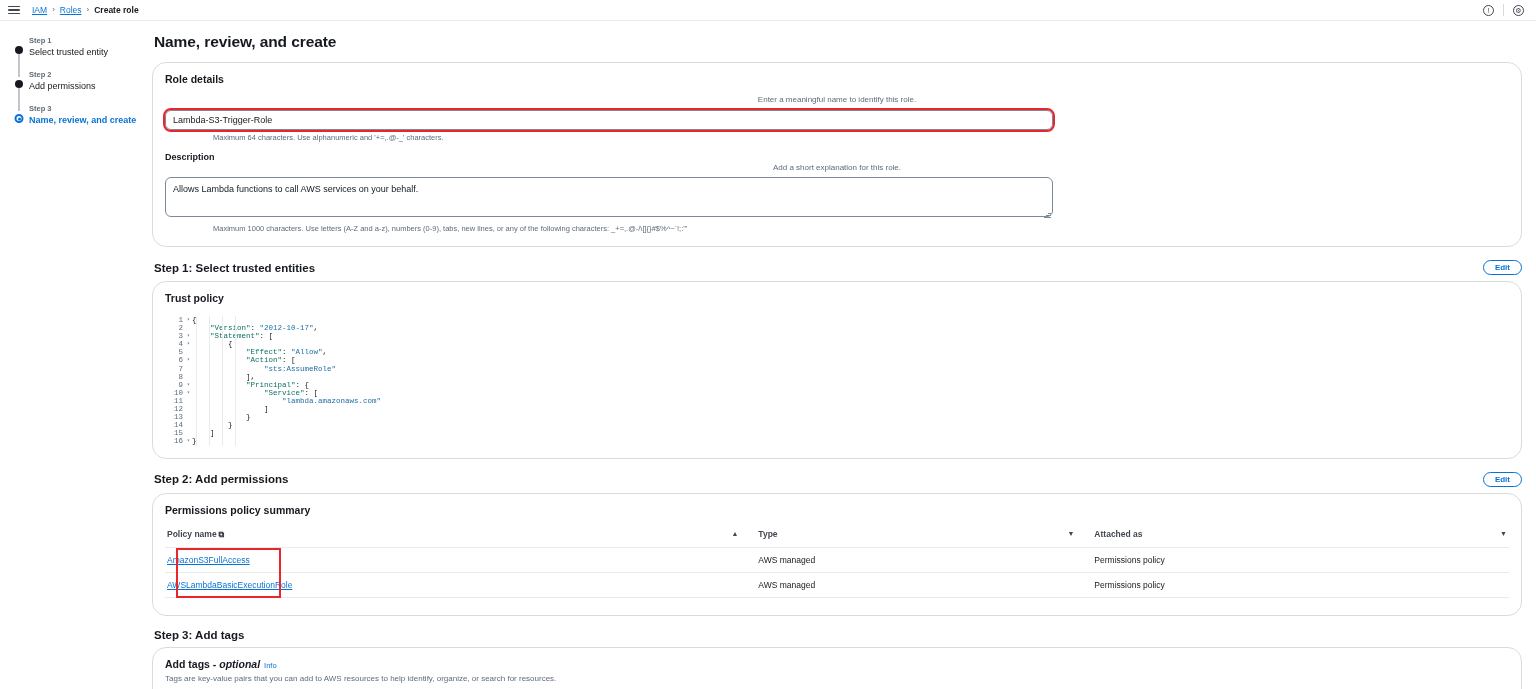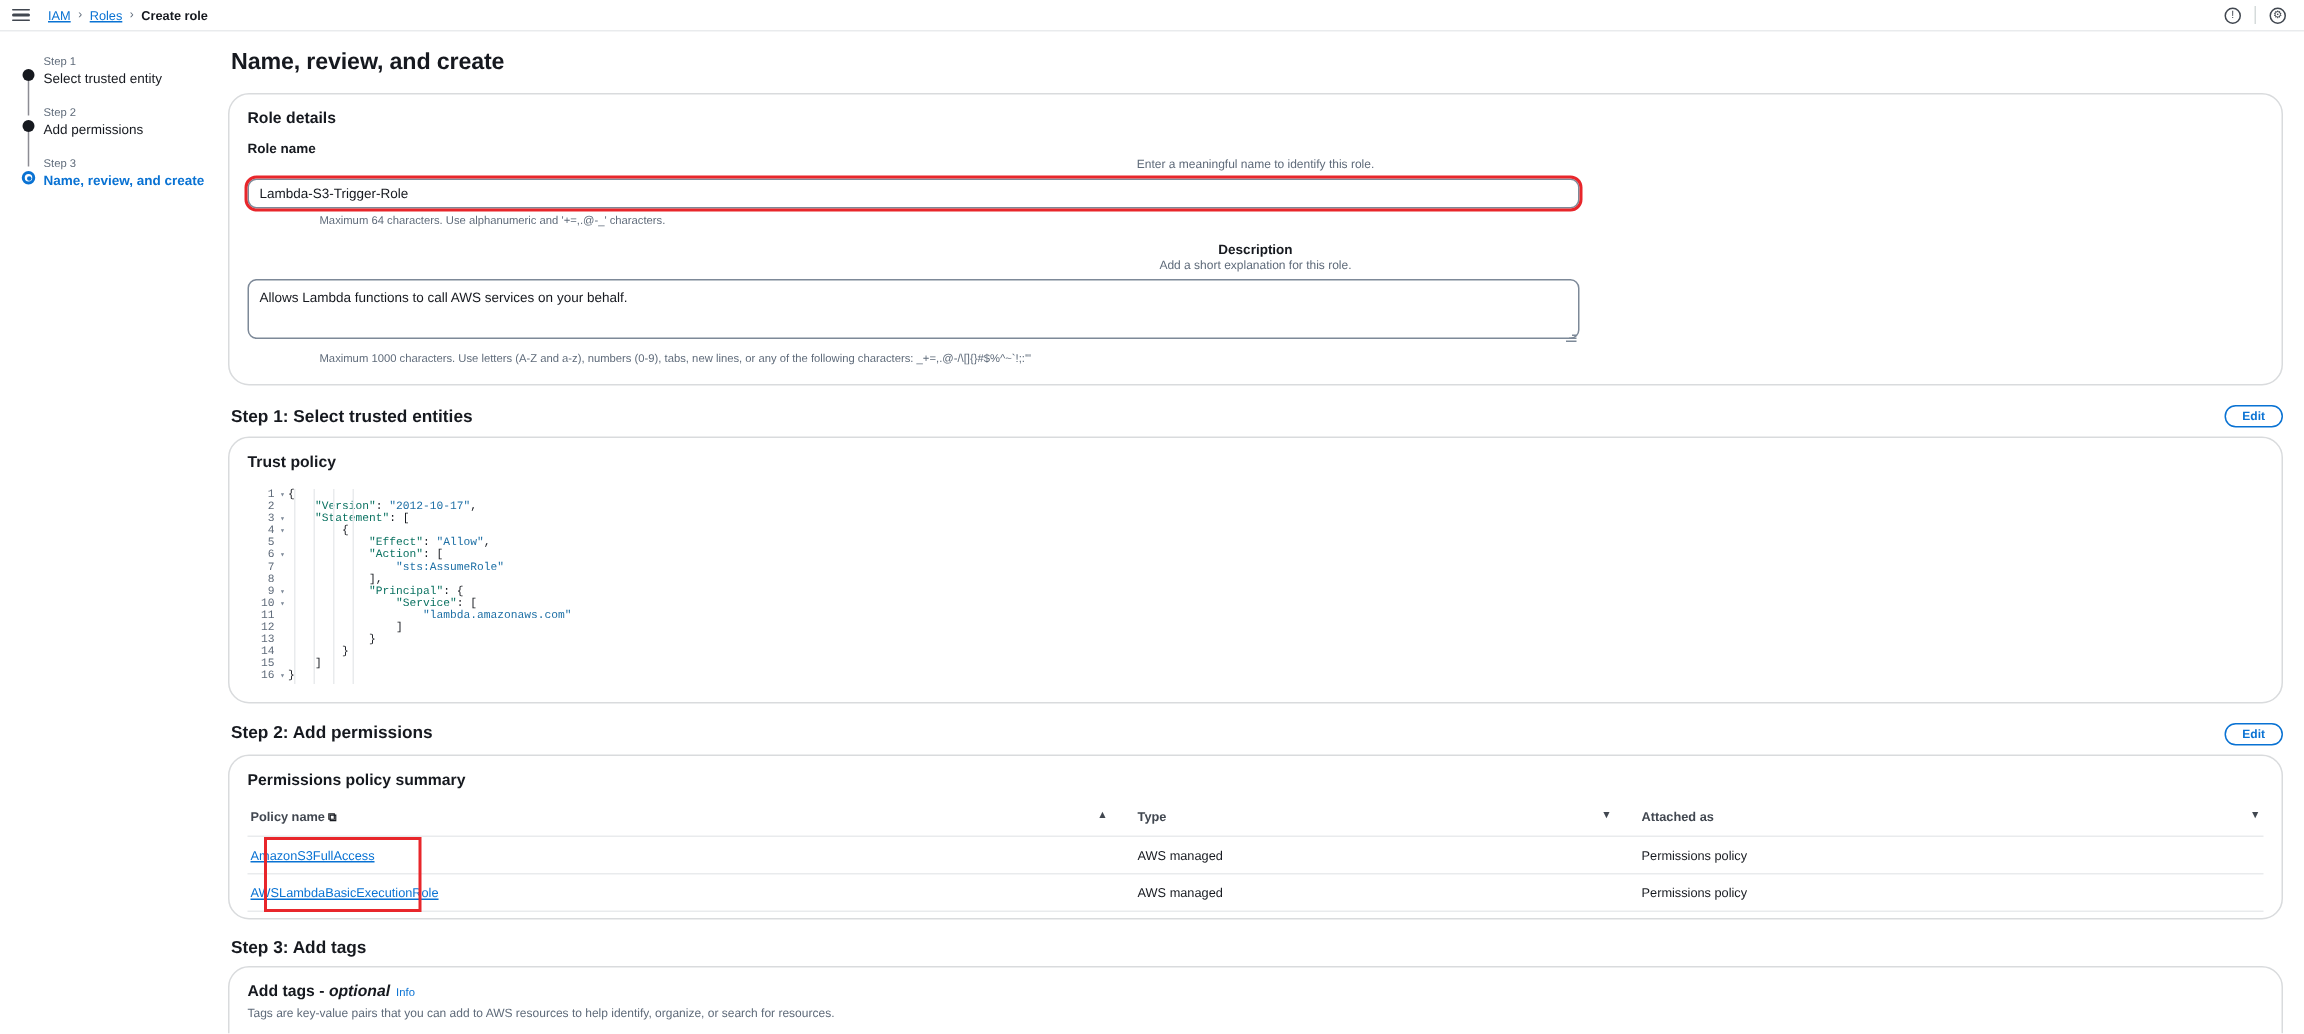--- a/index.html
+++ b/index.html
@@ -51,21 +51,21 @@
   }
   .step.current .dot::after {
     content: ""; position: absolute; left: 50%; top: 50%;
     width: 3px; height: 3px; border-radius: 50%; background: #0972d3;
     transform: translate(-50%, -50%);
   }
   .step .bar {
     position: absolute; left: 9px; top: 19px; width: 1px; height: 23px;
     background: #8c8c94; transform: translateX(-50%);
   }
-  .step .snum { font-size: 7.5px; color: #5f6b7a; line-height: 11px; }
+  .step .snum { font-size: 7.5px; color: #5f6b7a; line-height: 11px; font-weight: bold; }
   .step .slabel { font-size: 9px; color: #16191f; line-height: 12px; cursor: pointer; }
   .step.current .slabel { color: #0972d3; font-weight: 700; }
 
   
   h1.page-title { font-size: 15.5px; font-weight: 700; margin: 12px 0 11px 2px; letter-spacing: -0.1px; }
   .section-title { font-size: 11.5px; font-weight: 700; margin: 0 0 6px 2px; }
   .section-head { display: flex; align-items: center; margin: 13px 0 6px 0; }
   .section-head .section-title { margin: 0 0 0 2px; }
   .section-head .spacer { flex: 1; }
 
@@ -99,21 +99,21 @@
     padding: 5px 7px; resize: none; background: #fff; line-height: 12px;
   }
   .ta-grip {
     position: absolute; right: 2px; bottom: 2px; width: 8px; height: 8px;
     pointer-events: none;
   }
   .ta-grip i { position: absolute; right: 0; height: 1px; background: #7d8998; }
   .ta-grip i:nth-child(1) { bottom: 1px; width: 7px; }
   .ta-grip i:nth-child(2) { bottom: 3px; width: 5px; }
   .ta-grip i:nth-child(3) { bottom: 5px; width: 3px; }
-  .mt10 { margin-top: 9px; text-align: center; }
+  .mt10 { margin-top: 9px; }
 
   
   .btn {
     font-family: "Liberation Sans", sans-serif;
     font-size: 9px; font-weight: 700;
     border-radius: 14px; cursor: pointer;
     padding: 0 12px; height: 17px; line-height: 15px;
     background: #fff; border: 1px solid #0972d3; color: #0972d3;
     white-space: nowrap;
   }
@@ -223,21 +223,20 @@
     </div>
   </div>
 
   <div class="content">
 
     <h1 class="page-title">Name, review, and create</h1>
 
     <div class="card">
       <div class="card-title">Role details</div>
 
-      <div class="field-label">Role name</div>
       <div class="field-desc">Enter a meaningful name to identify this role.</div>
       <input class="txt hl-red" type="text" value="Lambda-S3-Trigger-Role" style="">
       <div class="field-hint">Maximum 64 characters. Use alphanumeric and '+=,.@-_' characters.</div>
 
       <div class="field-label mt10">Description</div>
       <div class="field-desc">Add a short explanation for this role.</div>
       <div class="ta-wrap">
         <textarea class="ta" style="">Allows Lambda functions to call AWS services on your behalf.</textarea>
         <span class="ta-grip">
             <i></i>
@@ -299,21 +298,21 @@
           </div>
       </div>
     </div>
 
     <div class="section-head">
       <div class="section-title">Step 2: Add permissions</div>
       <div class="spacer"></div>
       <button class="btn btn-edit">Edit</button>
     </div>
 
-    <div class="card" style="padding-bottom:4px;position:relative;">
+    <div class="card" style="padding-bottom:17px;position:relative;">
       <div class="card-title">Permissions policy summary</div>
       <table class="ptable">
         <thead>
           <tr>
             <th class="colw-name">
               <span>Policy name</span><span class="extlink">⧉</span>
               <span class="sorticon">▲</span>
             </th>
             <th class="colw-type">
               <span>Type</span>

